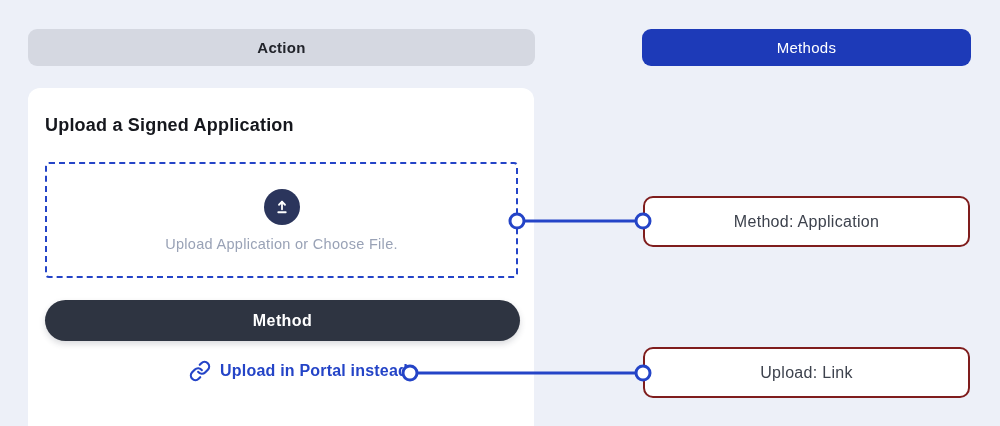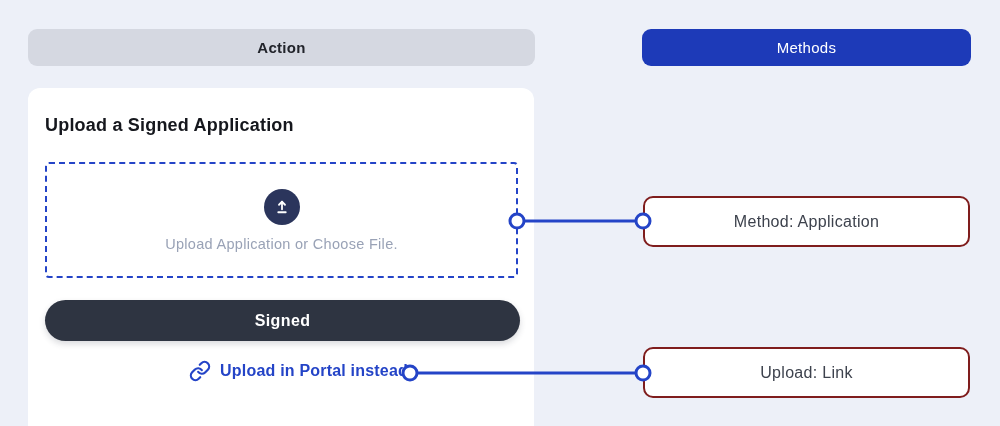--- a/index.html
+++ b/index.html
@@ -159,21 +159,21 @@
       <span class="upload-badge">
         <svg width="18" height="18" viewBox="0 0 24 24" fill="none" stroke="#ffffff" stroke-width="2.4" stroke-linecap="round" stroke-linejoin="round">
           <path d="M7 19h10"></path>
           <polyline points="16 9 12 5 8 9"></polyline>
           <line x1="12" y1="5" x2="12" y2="15"></line>
         </svg>
       </span>
       <span class="dropzone-label">Upload Application or Choose File.</span>
     </div>
 
-    <button class="submit-btn">Signed</button>
+    <button class="submit-btn">Method</button>
 
     <div class="portal-link">
       <span class="icon">
         <svg width="22" height="22" viewBox="0 0 24 24" fill="none" stroke="#2444c7" stroke-width="2.4" stroke-linecap="round" stroke-linejoin="round">
           <path d="M10 13a5 5 0 0 0 7.54.54l3-3a5 5 0 0 0-7.07-7.07l-1.72 1.71"></path>
           <path d="M14 11a5 5 0 0 0-7.54-.54l-3 3a5 5 0 0 0 7.07 7.07l1.71-1.71"></path>
         </svg>
       </span>
       <span>Upload in Portal instead</span>
     </div>

